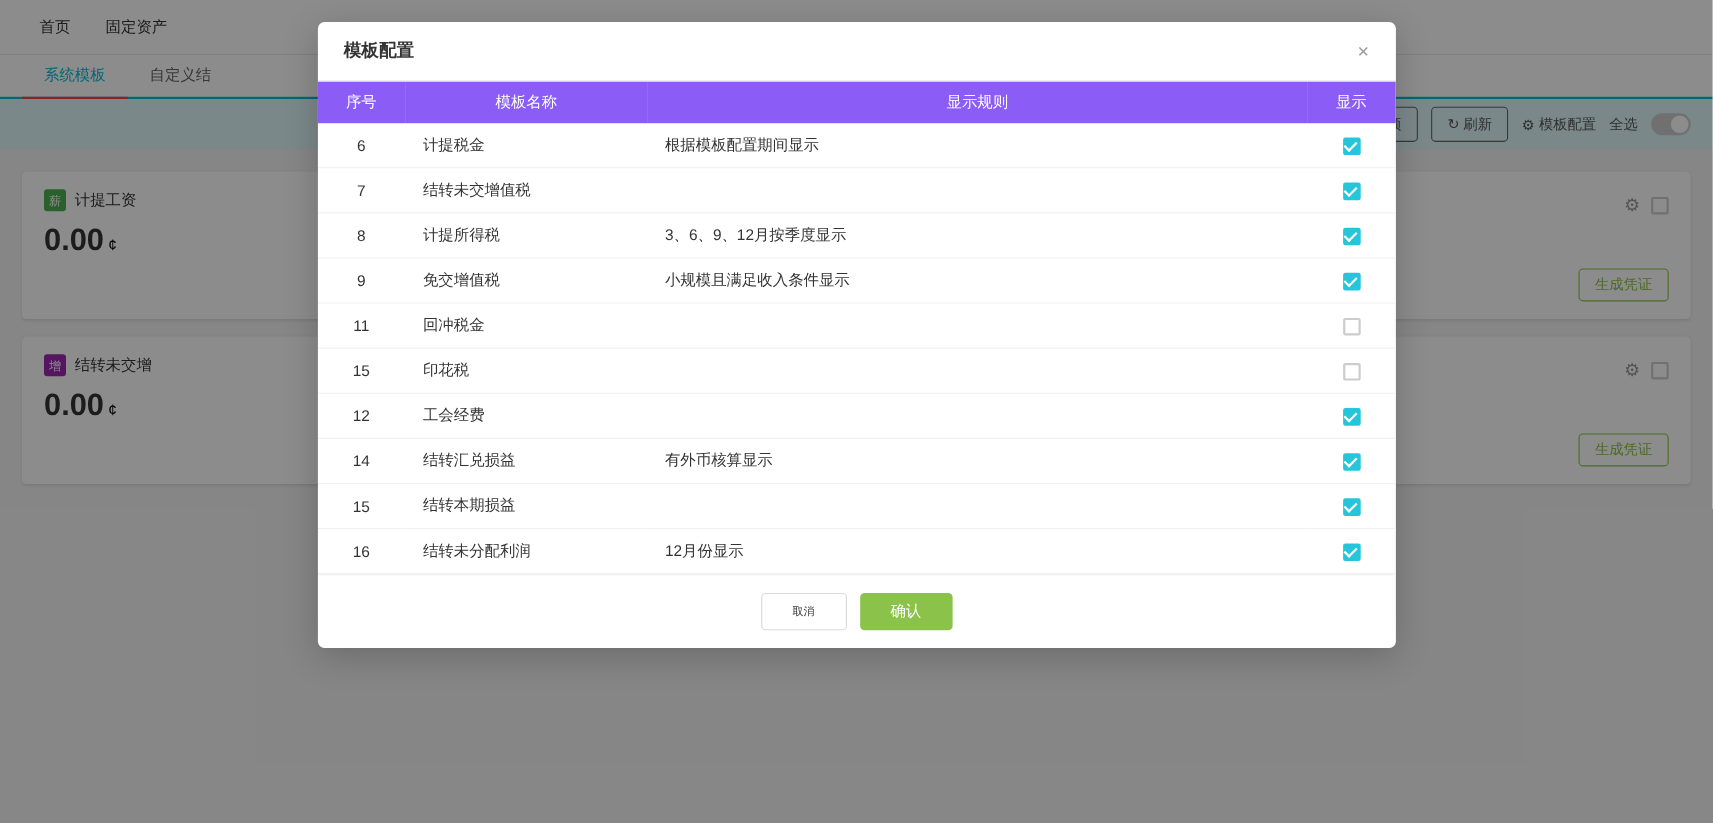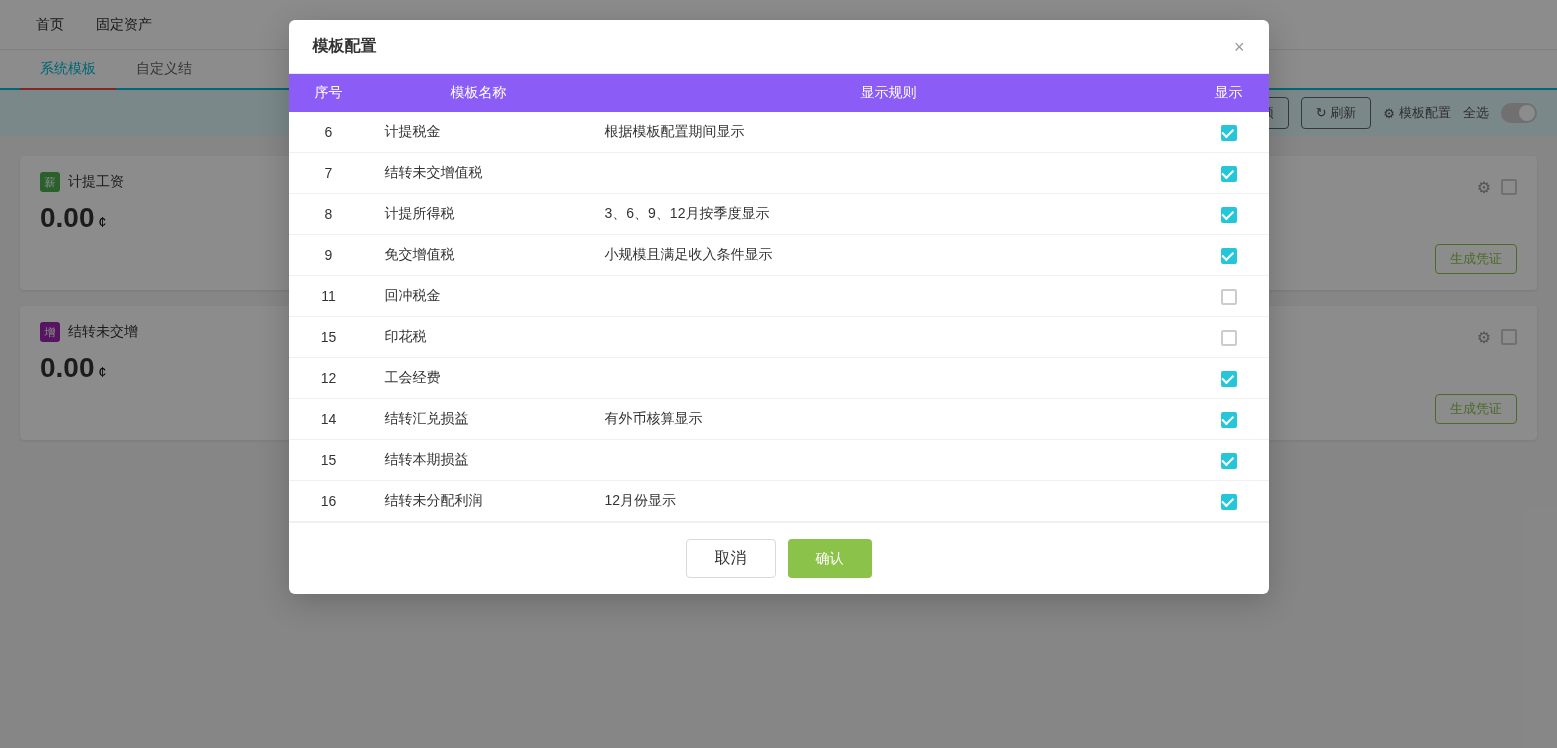--- a/index.html
+++ b/index.html
@@ -263,21 +263,21 @@
       gap: 12px;
       border-top: 1px solid #f0f0f0;
     }
     .btn-cancel {
       border: 1px solid #d9d9d9;
       background: #fff;
       color: #333;
       padding: 8px 28px;
       border-radius: 4px;
       cursor: pointer;
-      font-size: 16px;
+      font-size: 10px;
     }
     .btn-confirm {
       background: #8bc34a;
       color: #fff;
       border: none;
       padding: 8px 28px;
       border-radius: 4px;
       cursor: pointer;
       font-size: 14px;
     }

